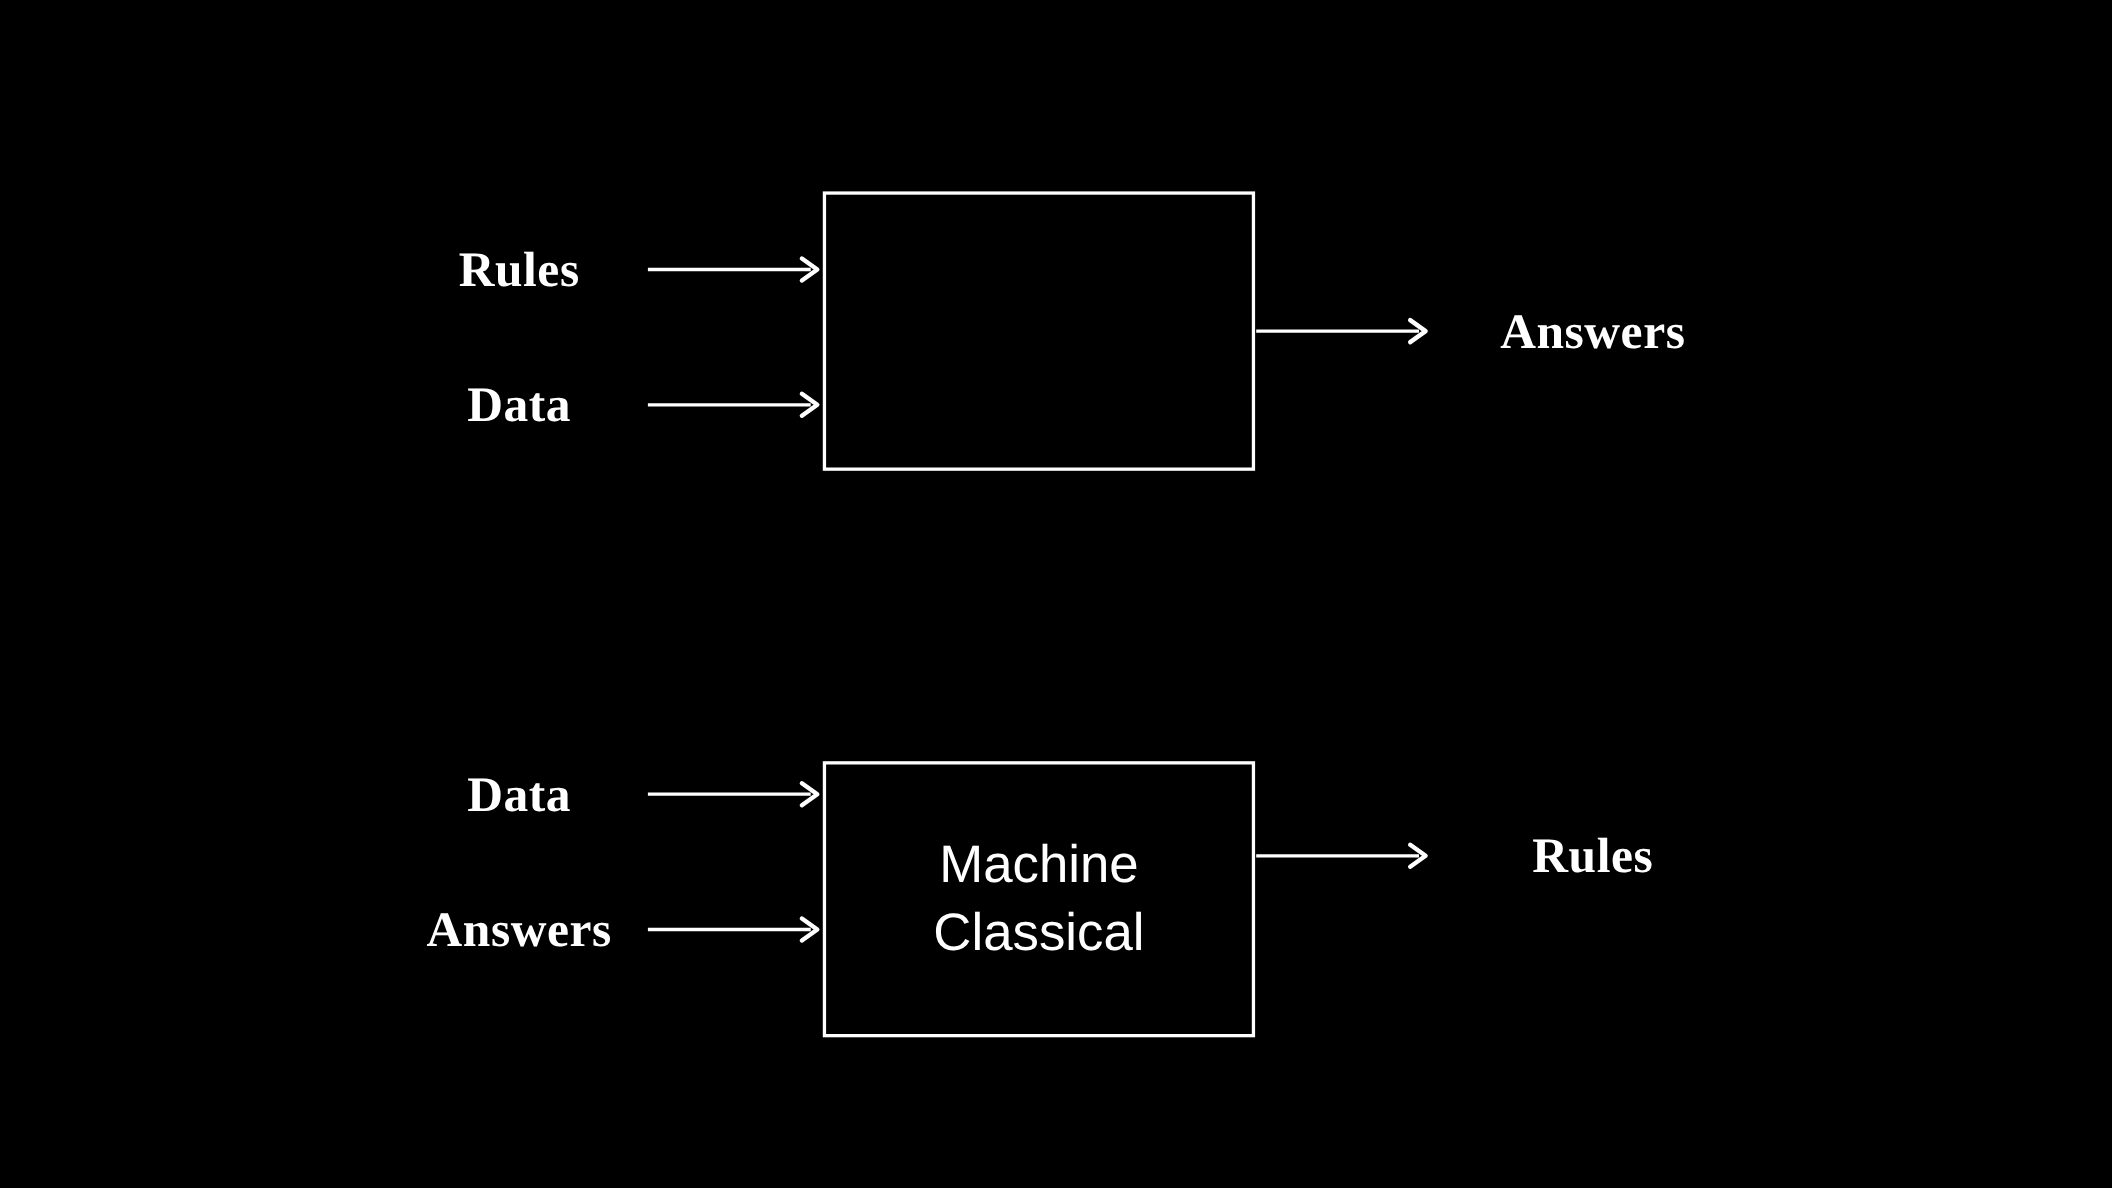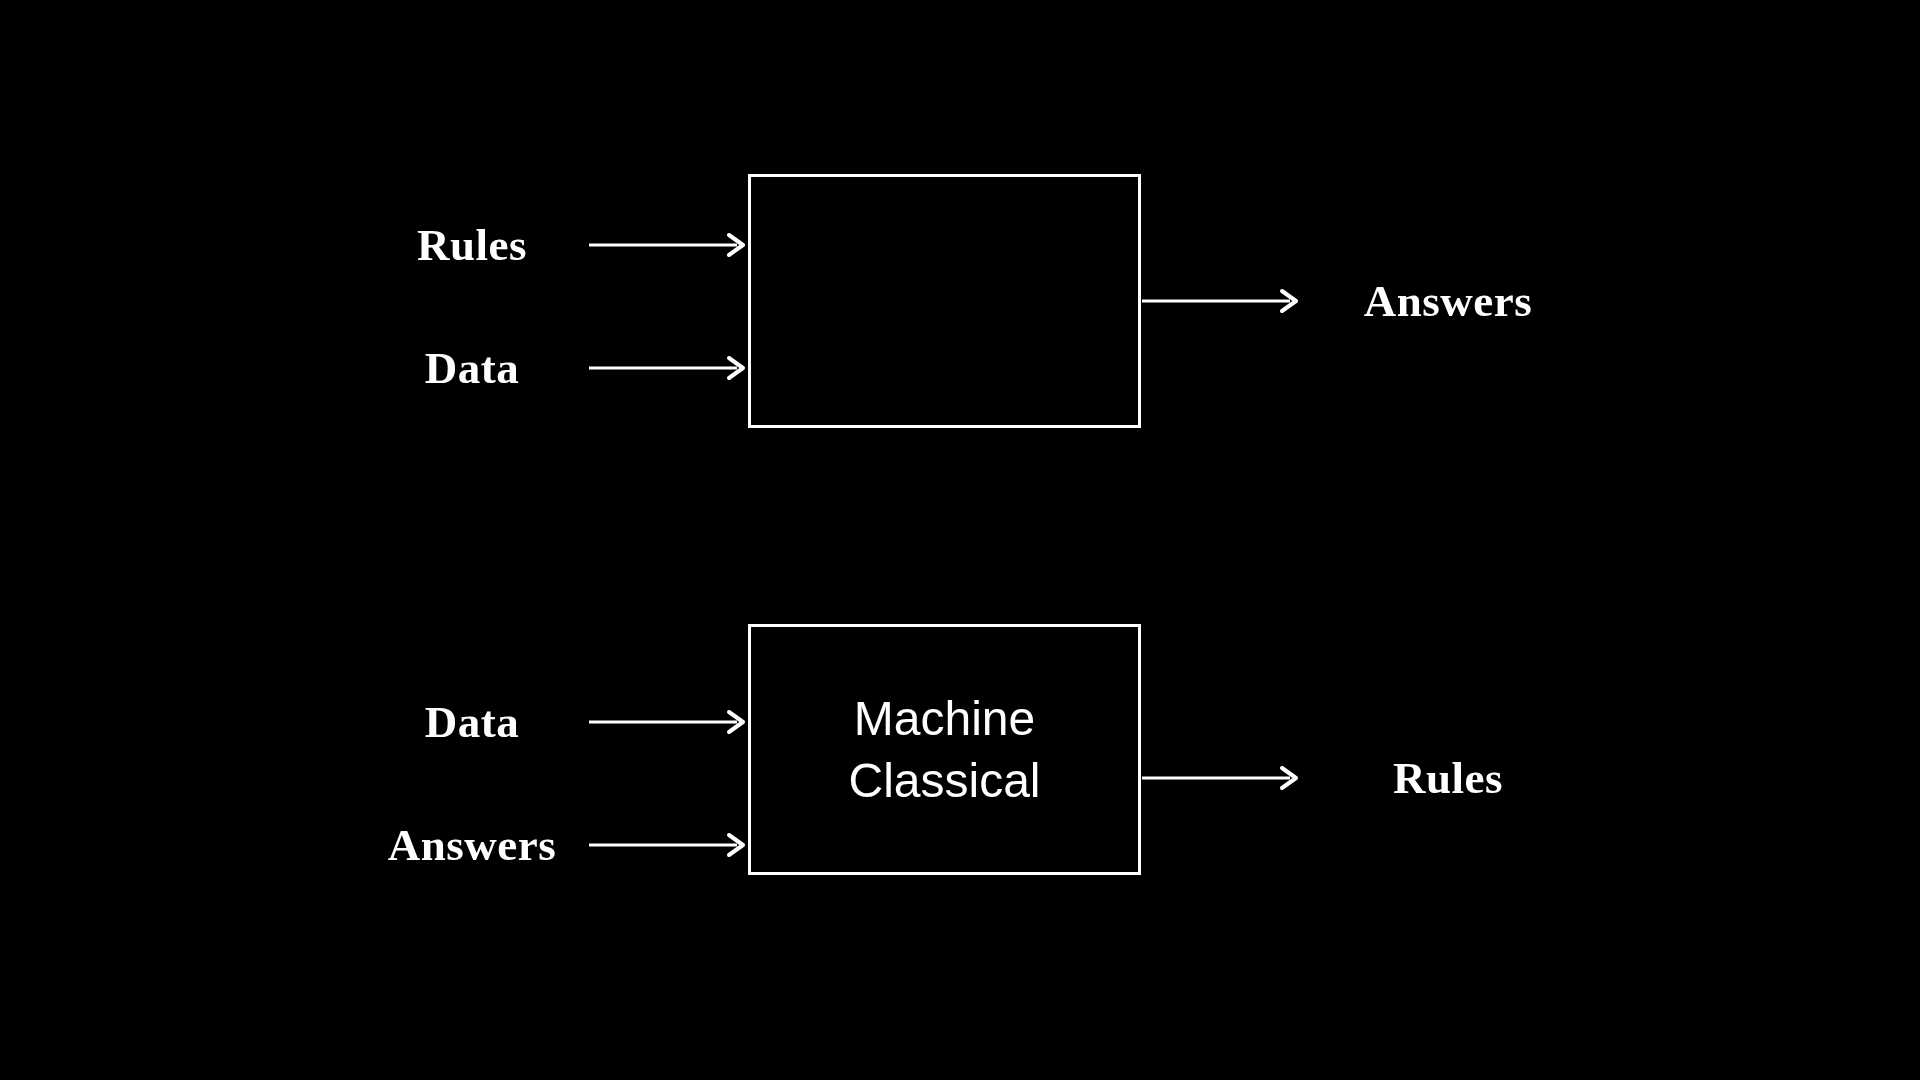--- a/index.html
+++ b/index.html
@@ -45,21 +45,21 @@
     text-align: center;
   }
   .box-top {
     left: 748px;
     top: 174px;
     width: 393px;
     height: 254px;
   }
   .box-bottom {
     left: 748px;
-    top: 624px;
+    top: 692px;
     width: 393px;
     height: 251px;
   }
   svg.arrow {
     position: absolute;
     overflow: visible;
   }
   svg.arrow .shaft {
     stroke: #ffffff;
     stroke-width: 3;

